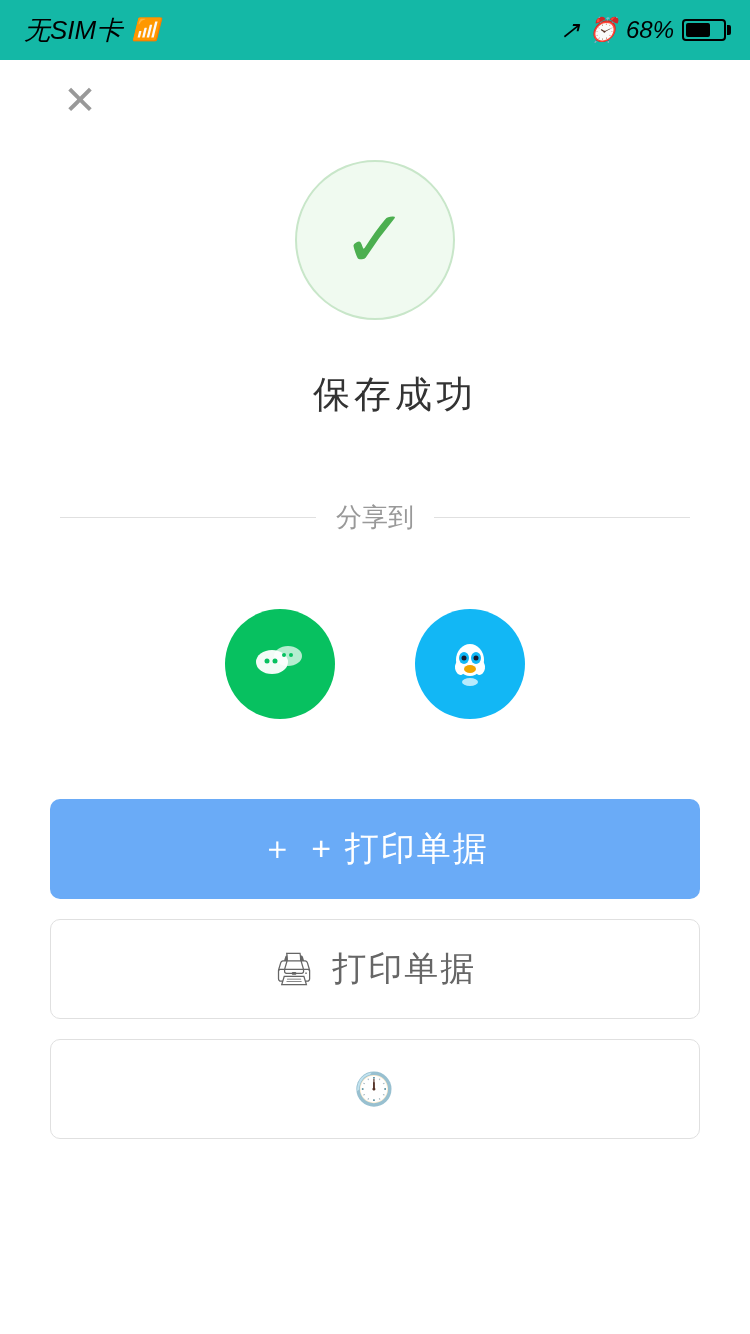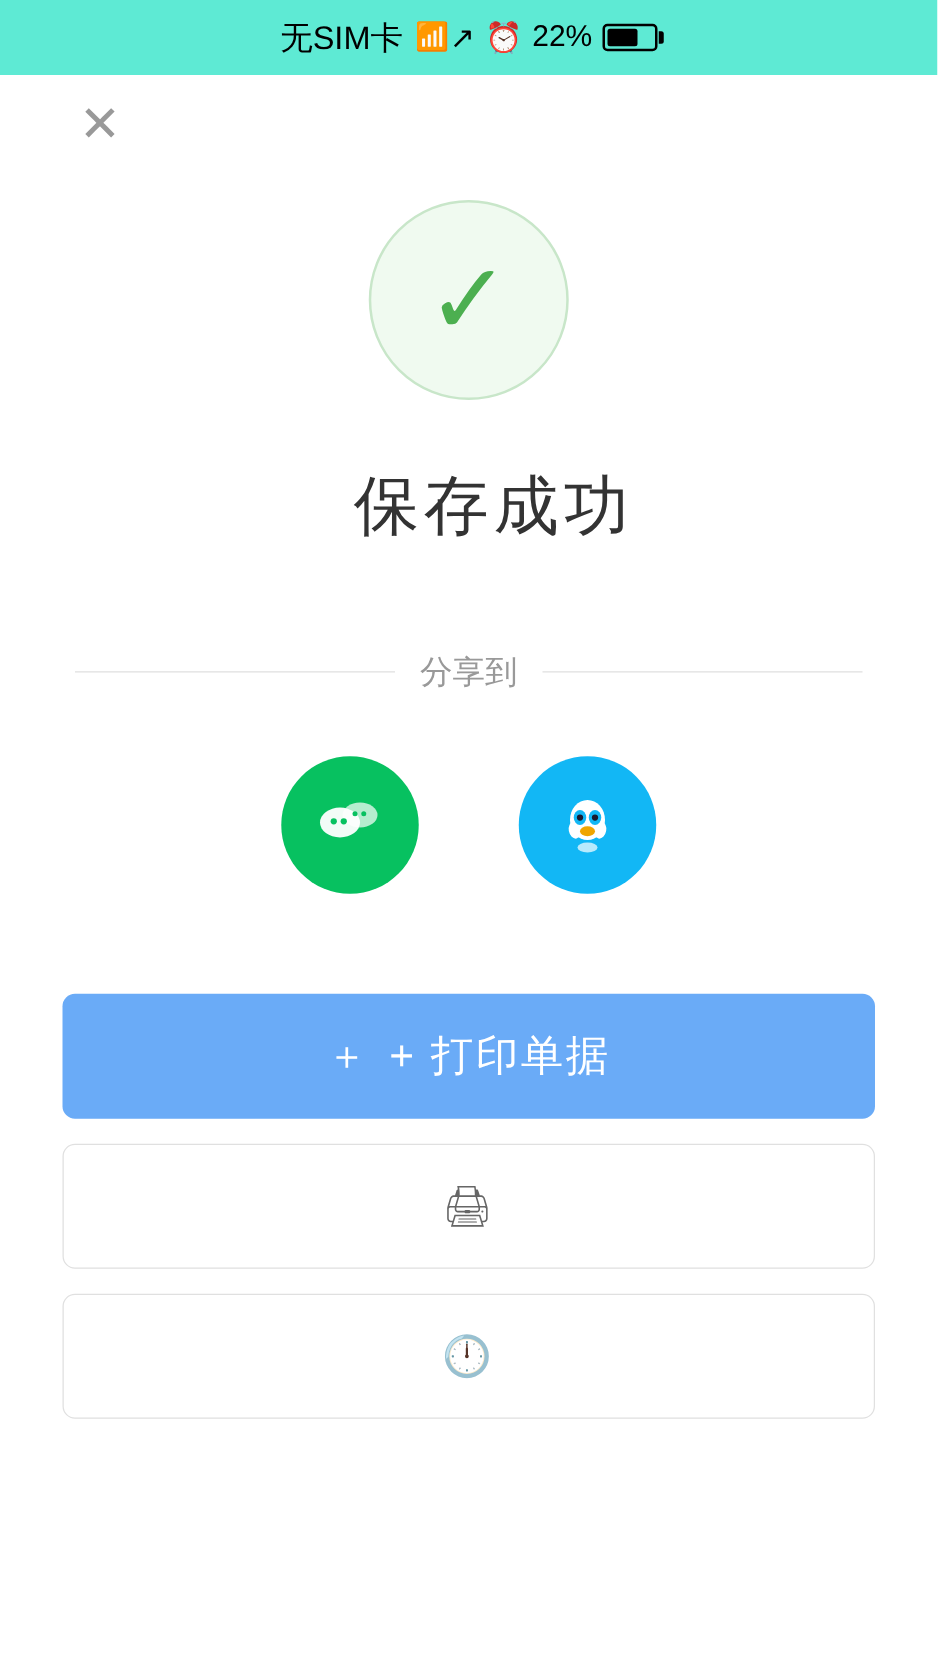--- a/index.html
+++ b/index.html
@@ -17,23 +17,24 @@
       overflow: hidden;
       position: relative;
     }
 
     
     .status-bar {
       width: 100%;
       height: 60px;
       display: flex;
       align-items: center;
-      justify-content: center;
+      justify-content: space-between;
       padding: 0 24px;
-      background: #5eead4;
+      background: #14b8a6;
+      font-style: italic;
     }
 
     .status-left {
       display: flex;
       align-items: center;
       gap: 10px;
       font-size: 26px;
       font-weight: 500;
       color: #000;
     }
@@ -129,21 +130,21 @@
     }
 
     .checkmark {
       font-size: 80px;
       color: #4caf50;
       line-height: 1;
     }
 
     
     .success-title {
-      font-size: 52px;
+      font-size: 37px;
       font-weight: 400;
       color: #333;
       margin-bottom: 80px;
       letter-spacing: 4px;
       margin-left: 40px;
     }
 
     
     .share-section {
       width: 100%;
@@ -152,21 +153,21 @@
       flex-direction: column;
       align-items: center;
       margin-bottom: 60px;
     }
 
     .share-divider {
       width: 100%;
       display: flex;
       align-items: center;
       padding: 0 60px;
-      margin-bottom: 50px;
+      margin-bottom: 74px;
     }
 
     .divider-line {
       flex: 1;
       height: 1px;
       background: #e0e0e0;
     }
 
     .share-label {
       font-size: 26px;
@@ -265,21 +266,21 @@
 <body>
 
 <div class="status-bar">
   <div class="status-left">
     <span>无SIM卡</span>
     <span class="wifi-icon">📶</span>
   </div>
   <div class="status-right">
     <span>↗</span>
     <span>⏰</span>
-    <span>22%</span>
+    <span>68%</span>
     <div class="battery-icon">
       <div class="battery-fill"></div>
     </div>
   </div>
 </div>
 
 <div class="close-button">
   <span class="close-x">✕</span>
 </div>
 
@@ -331,20 +332,21 @@
 
   <div class="action-buttons">
 
     <button class="btn-primary">
       <span class="btn-icon">＋</span>
       <span>+ 打印单据</span>
     </button>
 
     <button class="btn-secondary">
       <span class="btn-icon">🖨</span>
+      <span>打印单据</span>
     </button>
 
     <button class="btn-secondary">
       <span class="btn-icon">🕛</span>
     </button>
 
   </div>
 
 </div>
 

